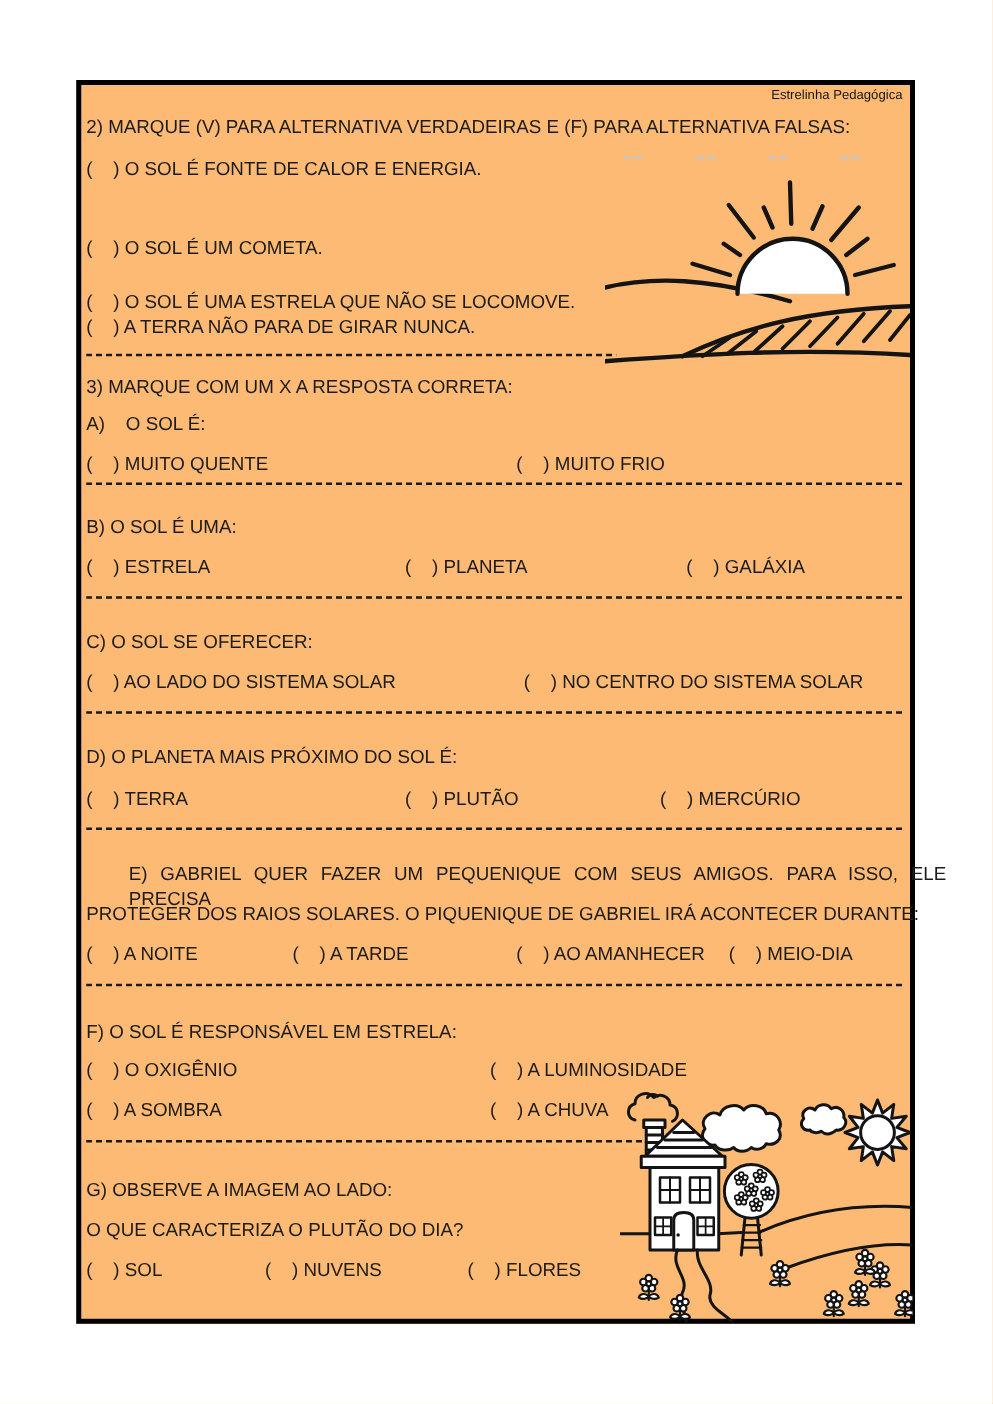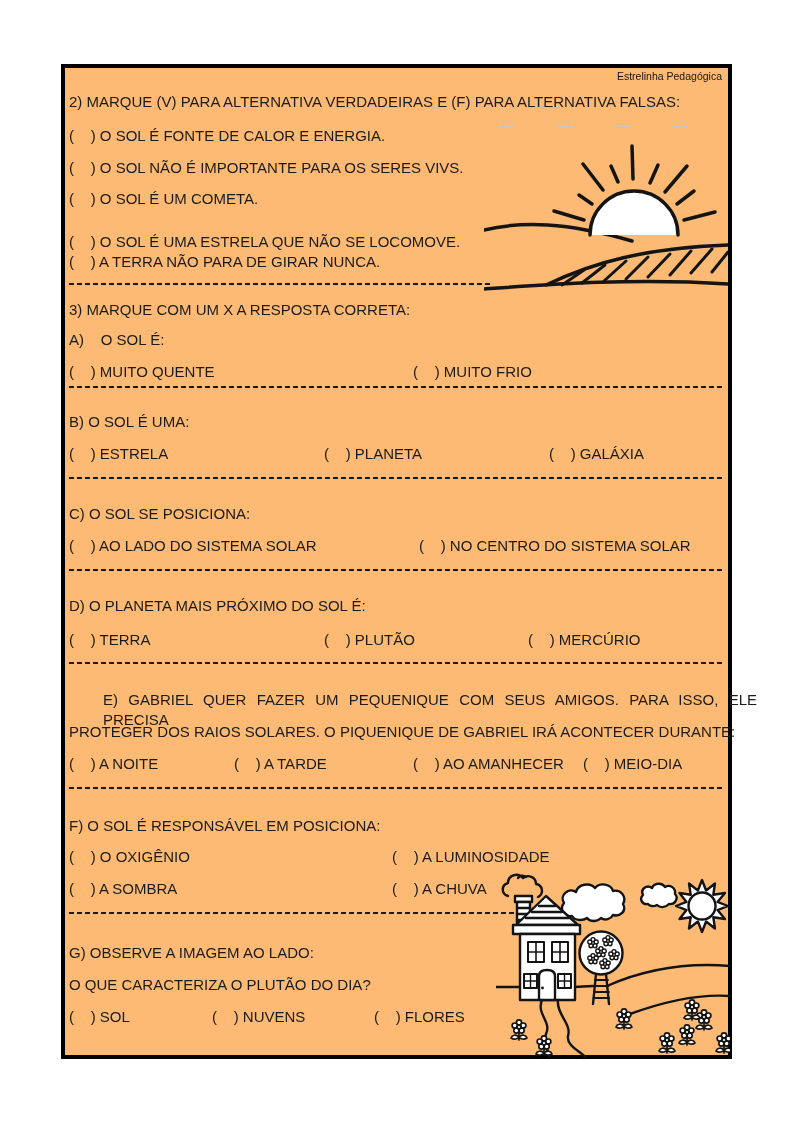--- a/index.html
+++ b/index.html
@@ -26,21 +26,20 @@
 <body>
 
 <div class="frame">
 
   <div class="brand">Estrelinha Pedagógica</div>
 
   <div class="t" style="top:24px">2) MARQUE (V) PARA ALTERNATIVA VERDADEIRAS E (F) PARA ALTERNATIVA FALSAS:</div>
   <div class="faint"></div>
 
   <div class="t" style="top:58px">(    ) O SOL É FONTE DE CALOR E ENERGIA.</div>
-  <div class="t" style="top:90px">(    ) O SOL NÃO É IMPORTANTE PARA OS SERES VIVS.</div>
   <div class="t" style="top:121px">(    ) O SOL É UM COMETA.</div>
   <div class="t" style="top:164px">(    ) O SOL É UMA ESTRELA QUE NÃO SE LOCOMOVE.</div>
   <div class="t" style="top:184px">(    ) A TERRA NÃO PARA DE GIRAR NUNCA.</div>
 
   <div class="illus" style="left:419px;top:70px;width:244px;height:156px">
     <svg width="244" height="156" viewBox="0 0 244 156" fill="none" stroke="#141414" stroke-width="3.5" stroke-linecap="round">
       <g>
         <line x1="100" y1="82" x2="70" y2="73"></line>
         <line x1="108" y1="66" x2="95" y2="57"></line>
         <line x1="119" y1="52" x2="99" y2="26"></line>
@@ -80,21 +79,21 @@
   <div class="dash full" style="top:318px"></div>
 
   <div class="t" style="top:344px">B) O SOL É UMA:</div>
   <div class="row" style="top:376px">
     <span style="left:4px">(    ) ESTRELA</span>
     <span style="left:259px">(    ) PLANETA</span>
     <span style="left:484px">(    ) GALÁXIA</span>
   </div>
   <div class="dash full" style="top:409px"></div>
 
-  <div class="t" style="top:436px">C) O SOL SE POSICIONA:</div>
+  <div class="t" style="top:436px">C) O SOL SE OFERECER:</div>
   <div class="row" style="top:468px">
     <span style="left:4px">(    ) AO LADO DO SISTEMA SOLAR</span>
     <span style="left:354px">(    ) NO CENTRO DO SISTEMA SOLAR</span>
   </div>
   <div class="dash full" style="top:501px"></div>
 
   <div class="t" style="top:528px">D) O PLANETA MAIS PRÓXIMO DO SOL É:</div>
   <div class="row" style="top:562px">
     <span style="left:4px">(    ) TERRA</span>
     <span style="left:259px">(    ) PLUTÃO</span>
@@ -105,21 +104,21 @@
   <div class="t just" style="top:622px">E) GABRIEL QUER FAZER UM PEQUENIQUE COM SEUS AMIGOS. PARA ISSO, ELE PRECISA</div>
   <div class="t" style="top:654px">PROTEGER DOS RAIOS SOLARES. O PIQUENIQUE DE GABRIEL IRÁ ACONTECER DURANTE:</div>
   <div class="row" style="top:686px">
     <span style="left:4px">(    ) A NOITE</span>
     <span style="left:169px">(    ) A TARDE</span>
     <span style="left:348px">(    ) AO AMANHECER</span>
     <span style="left:518px">(    ) MEIO-DIA</span>
   </div>
   <div class="dash full" style="top:719px"></div>
 
-  <div class="t" style="top:748px">F) O SOL É RESPONSÁVEL EM POSICIONA:</div>
+  <div class="t" style="top:748px">F) O SOL É RESPONSÁVEL EM ESTRELA:</div>
   <div class="row" style="top:779px">
     <span style="left:4px">(    ) O OXIGÊNIO</span>
     <span style="left:327px">(    ) A LUMINOSIDADE</span>
   </div>
   <div class="row" style="top:811px">
     <span style="left:4px">(    ) A SOMBRA</span>
     <span style="left:327px">(    ) A CHUVA</span>
   </div>
   <div class="dash half2" style="top:844px"></div>
 

